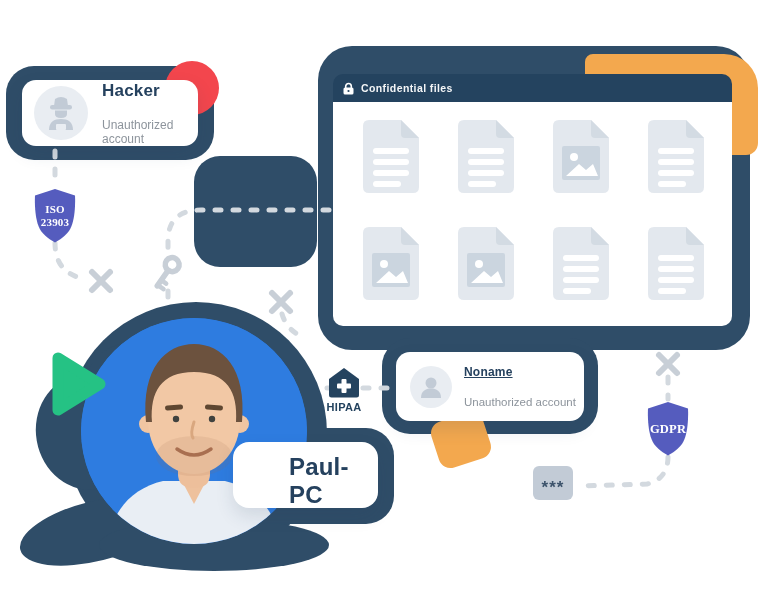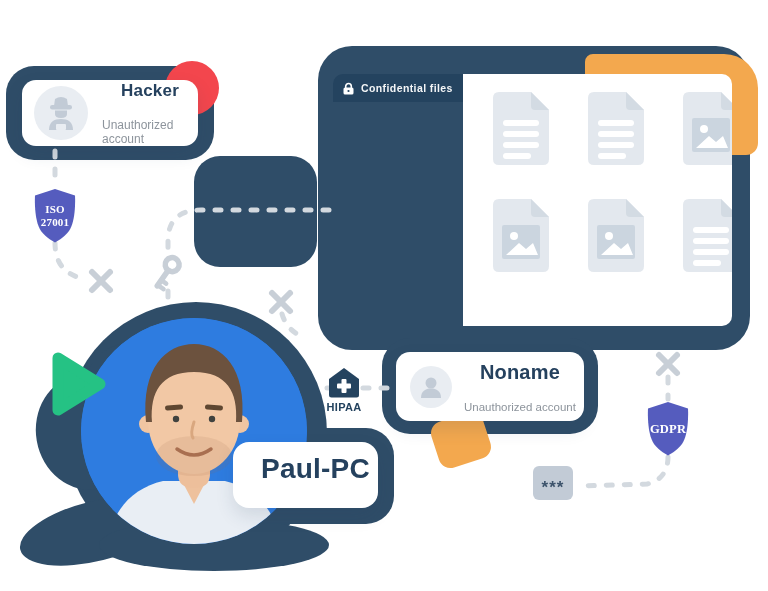--- a/index.html
+++ b/index.html
@@ -6,37 +6,37 @@
   .stage{position:relative;width:768px;height:591px;background:#fff;overflow:hidden;
          font-family:"Liberation Sans","DejaVu Sans",sans-serif;}
   .abs{position:absolute;}
 
   
   .win-blob{left:318px;top:46px;width:432px;height:304px;background:var(--navy,#2F4D68);
             border-radius:34px;z-index:1;}
   .orange-shape{left:585px;top:54px;width:173px;height:101px;background:var(--orange,#F3A84E);
             border-radius:8px 34px 12px 8px;z-index:2;}
   .window{left:333px;top:74px;width:399px;height:252px;z-index:3;border-radius:10px;
-          overflow:hidden;display:flex;flex-direction:row;}
+          overflow:hidden;display:flex;flex-direction:column;}
   .window-header{height:28px;background:var(--navy-dark,#24435F);display:flex;align-items:center;
           gap:7px;padding:0 10px;flex:0 0 auto;}
   .window-title{color:#fff;font-size:10.5px;font-weight:600;letter-spacing:.4px;opacity:.95;}
   .window-body{flex:1;background:#fff;display:grid;grid-template-columns:repeat(4,56px);
           grid-auto-rows:73px;column-gap:39px;row-gap:34px;padding:18px 0 0 30px;}
   .file svg{width:56px;height:73px;display:block;}
   .page{fill:var(--doc-fill,#E3E8EE);}
   .fold{fill:var(--doc-fold,#D3DBE3);}
   .lines rect{fill:#fff;}
   .media-box{fill:var(--doc-media,#CBD5DF);}
   .file--text .media{display:none;}
   .file--image .lines{display:none;}
 
   
   .card{background:#fff;border-radius:14px;box-shadow:0 8px 18px rgba(40,60,90,.13);z-index:8;}
-  .card-title{font-size:17px;font-weight:700;color:var(--text-navy,#25415E);letter-spacing:.2px;text-align:center;}
+  .card-title{font-size:17px;font-weight:700;color:var(--text-navy,#25415E);letter-spacing:.2px;}
   .card-sub{font-size:12px;color:var(--text-gray,#8D949C);margin-top:17px;}
   .avatar{width:54px;height:54px;border-radius:50%;background:var(--avatar-bg,#E9EDF2);
           display:flex;align-items:center;justify-content:center;flex:0 0 auto;}
 
   
   .hacker-blob{left:6px;top:66px;width:208px;height:94px;border-radius:28px;
           background:var(--navy,#2F4D68);z-index:3;}
   .red-circle{left:165px;top:61px;width:54px;height:54px;border-radius:50%;
           background:var(--red,#F3464D);z-index:4;}
   .hacker-card{left:22px;top:80px;width:176px;height:66px;display:flex;align-items:center;
@@ -66,21 +66,21 @@
 
   
   .noname-blob{left:382px;top:338px;width:216px;height:96px;border-radius:28px;
           background:var(--navy,#2F4D68);z-index:3;}
   .orange-tag{left:434px;top:416px;width:54px;height:48px;border-radius:12px;
           background:var(--orange,#F3A84E);transform:rotate(-18deg);z-index:4;}
   .noname-card{left:396px;top:352px;width:188px;height:69px;display:flex;align-items:center;
           gap:12px;padding-left:14px;box-sizing:border-box;}
   .noname-card .avatar{width:42px;height:42px;}
   .noname-card .avatar svg{width:30px;height:30px;}
-  .noname-card .card-title{font-size:20px;}
+  .noname-card .card-title{font-size:12px;text-decoration:underline;}
   .noname-card .card-sub{font-size:11.5px;}
 
   
   .hipaa{left:320px;top:366px;width:48px;z-index:8;display:flex;flex-direction:column;
           align-items:center;}
   .hipaa svg{width:36px;height:34px;}
   .hipaa-label{font-size:11px;font-weight:700;color:var(--navy-dark,#24435F);margin-top:1px;
           letter-spacing:.3px;}
 
   
@@ -99,21 +99,21 @@
   
   .paul-cluster{position:absolute;inset:0;z-index:6;pointer-events:none;}
   .paul-blob{position:absolute;inset:0;width:768px;height:591px;}
   .paul-blob *{fill:var(--navy,#2F4D68);}
   .photo-circle{position:absolute;left:81px;top:318px;width:226px;height:226px;border-radius:50%;
           background:var(--blue,#2E7CE0);overflow:hidden;}
   .play{position:absolute;left:48px;top:348px;width:62px;height:72px;pointer-events:auto;
           cursor:pointer;}
   .paul-card{position:absolute;left:233px;top:442px;width:145px;height:66px;border-radius:16px;
           padding:11px 0 0 20px;box-sizing:border-box;pointer-events:auto;}
-  .paul-card .card-title{font-size:28px;}
+  .paul-card .card-title{font-size:24px;margin-left:36px;}
   .paul-card .card-sub{font-size:13px;margin-top:4px;letter-spacing:-.1px;}
 </style>
 </head>
 <body>
 
 <div class="stage">
 
   <div class="abs win-blob"></div>
   <div class="abs orange-shape"></div>
   <div class="abs window">
@@ -283,21 +283,21 @@
     </div>
   </div>
 
   <div class="abs badge iso-badge">
     <svg viewBox="0 0 46 56">
       <path class="shield" d="M23,1 L43,7.5 C43,7.5 44.5,32 37,43 C32.5,49.5 23,54.5 23,54.5
                C23,54.5 13.5,49.5 9,43 C1.5,32 3,7.5 3,7.5 Z"></path>
     </svg>
     <div class="badge-text">
       <span>ISO</span>
-      <span>27001</span>
+      <span>23903</span>
     </div>
   </div>
 
   <div class="abs tf-blob"></div>
 
   <svg class="overlay" viewBox="0 0 768 591">
     <path class="dash" d="M55,151 L55,185"></path>
     <path class="dash" d="M55,243 C55,264 66,276 86,279"></path>
     <path class="dash" d="M329,210 L201,210 Q168,210 168,241 L168,255 M168,291 L168,320"></path>
     <path class="dash" d="M282,314 C285,324 291,331 299,335"></path>

